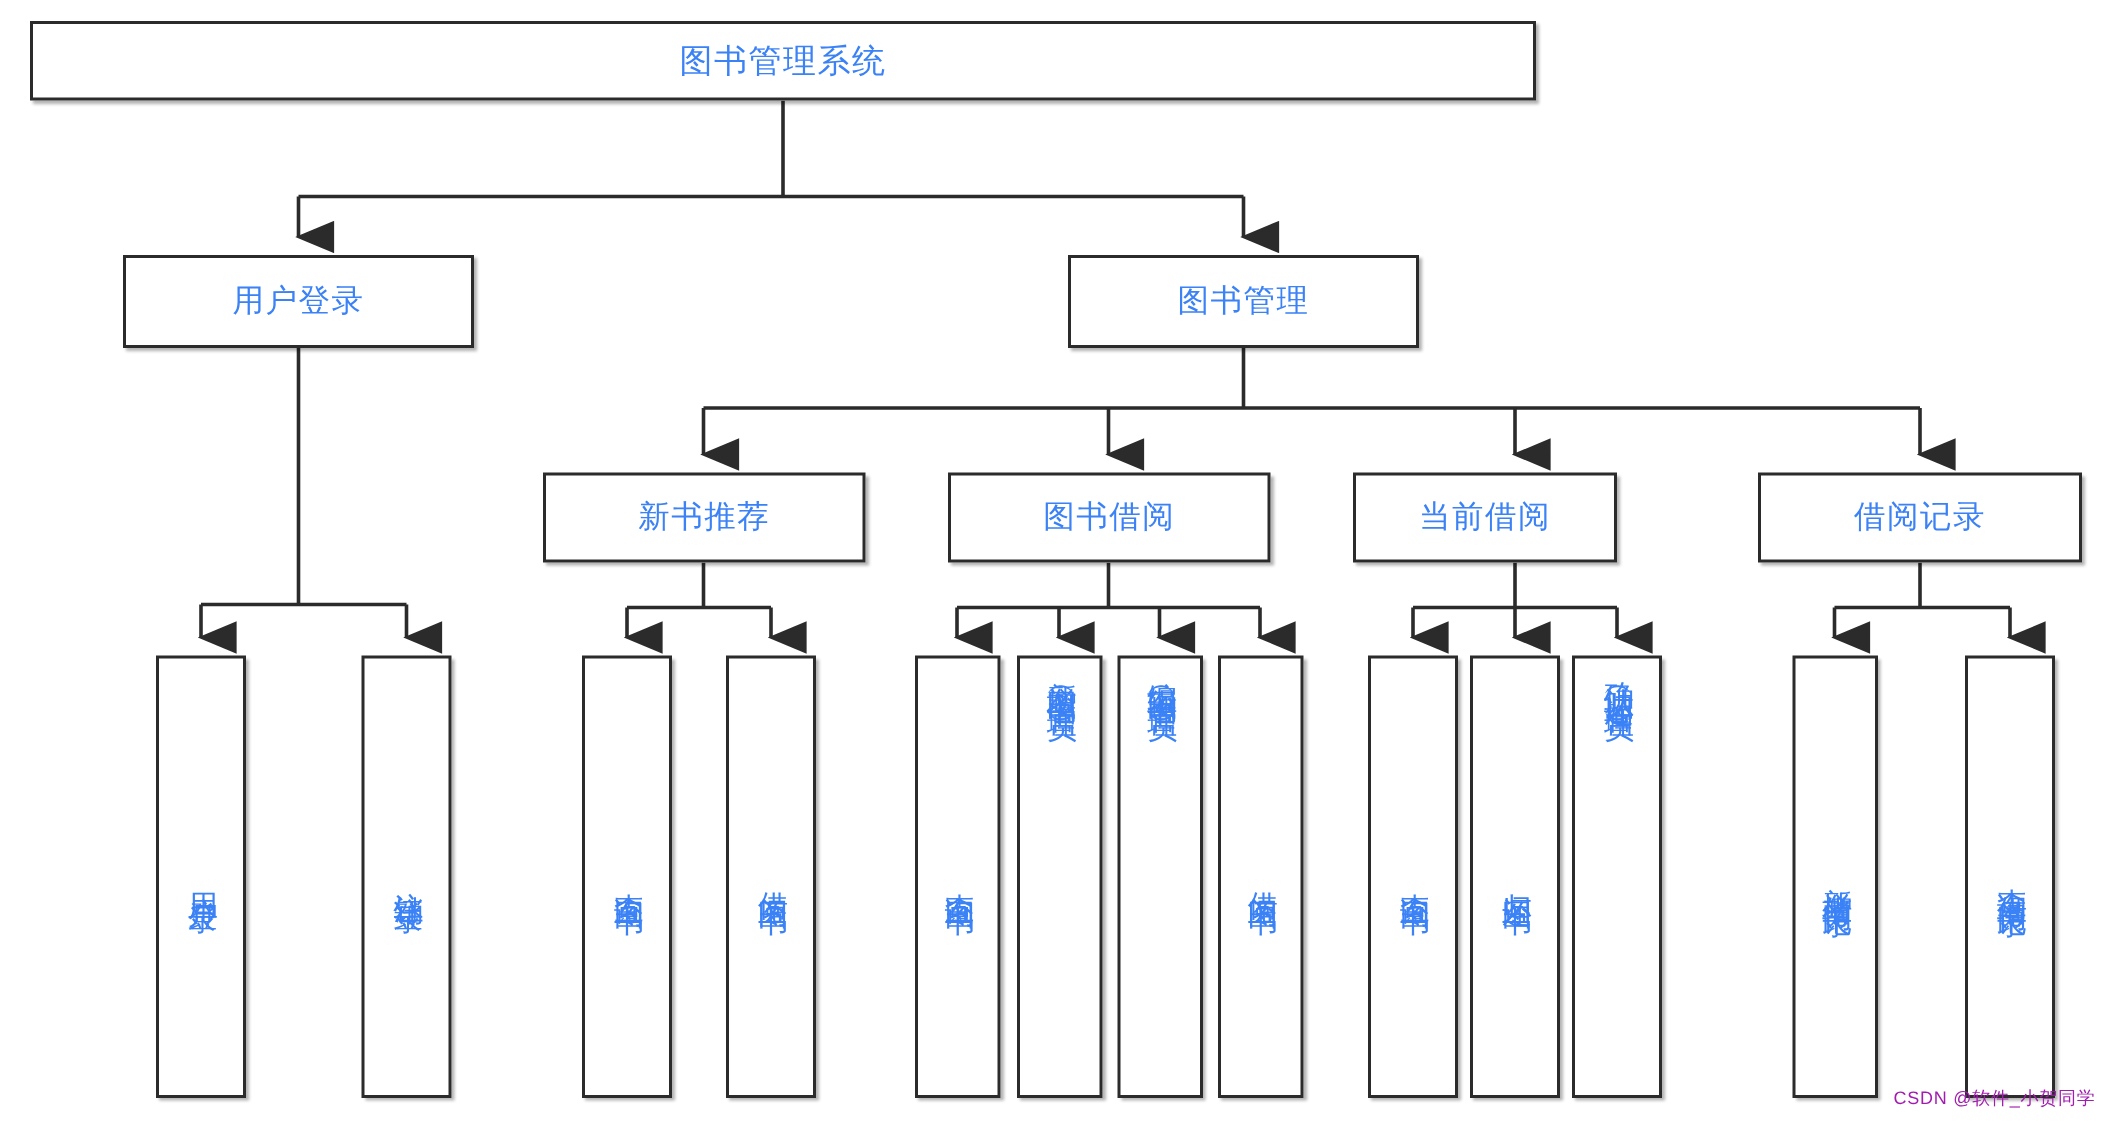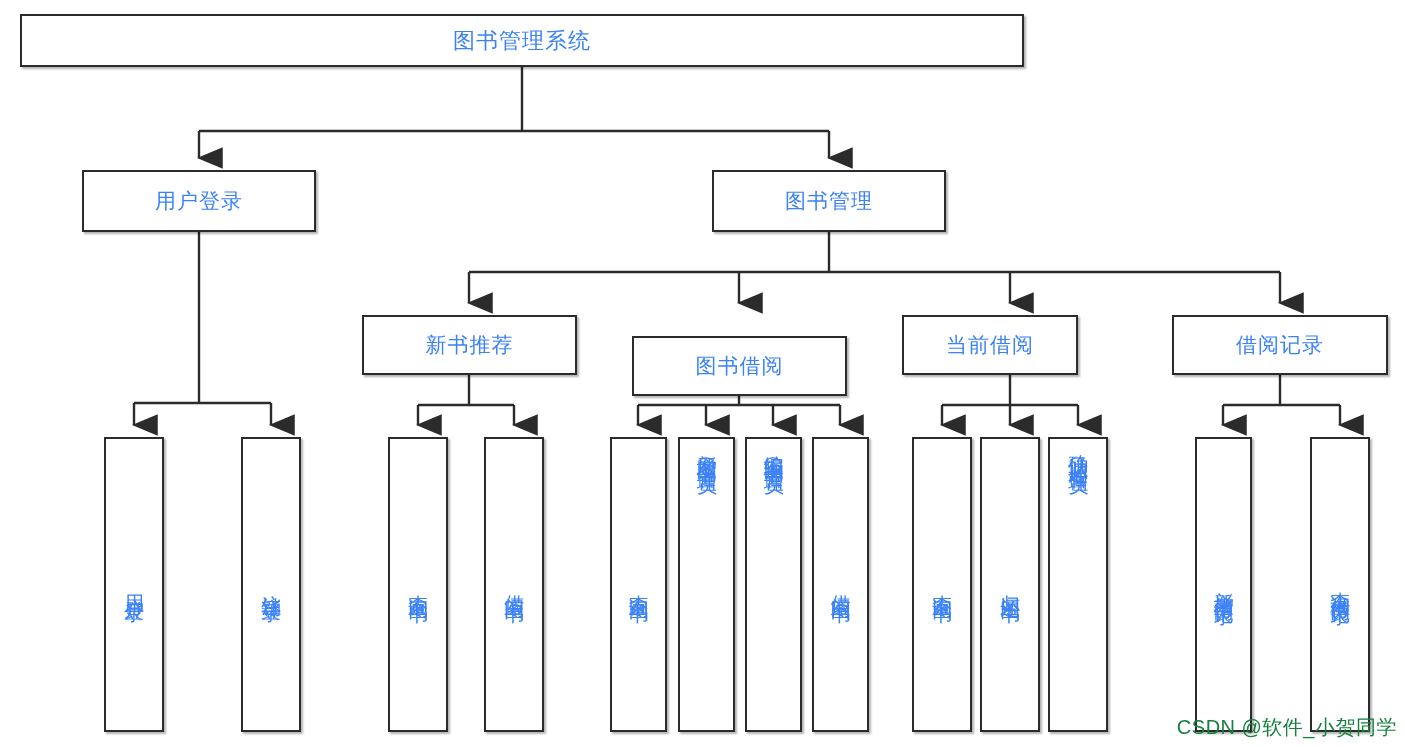--- a/index.html
+++ b/index.html
@@ -44,22 +44,22 @@
     text-orientation: upright;
     letter-spacing: 3px;
     font-size: 20px;
     white-space: nowrap;
   }
   .node.root .label { font-size: 22px; }
   .watermark {
     position: absolute;
     right: 8px;
     bottom: 6px;
-    font-size: 20px;
-    color: #15803d;
+    font-size: 12px;
+    color: #a21caf;
     letter-spacing: 0.5px;
     white-space: nowrap;
     margin-left: 40px;
   }
 </style>
 </head>
 <body>
 
 <div id="diagram">
 
@@ -123,21 +123,21 @@
   <div class="node" style="left:82px; top:170px; width:234px; height:62px;">
     <span class="label">用户登录</span>
   </div>
   <div class="node" style="left:712px; top:170px; width:234px; height:62px;">
     <span class="label">图书管理</span>
   </div>
 
   <div class="node" style="left:362px; top:315px; width:215px; height:60px;">
     <span class="label">新书推荐</span>
   </div>
-  <div class="node" style="left:632px; top:315px; width:215px; height:60px;margin-top:21px;">
+  <div class="node" style="left:632px; top:315px; width:215px; height:60px;">
     <span class="label">图书借阅</span>
   </div>
   <div class="node" style="left:902px; top:315px; width:176px; height:60px;">
     <span class="label">当前借阅</span>
   </div>
   <div class="node" style="left:1172px; top:315px; width:216px; height:60px;text-align:center;">
     <span class="label">借阅记录</span>
   </div>
 
   <div class="node vertical" style="left:104px; top:437px; width:60px; height:295px;">

